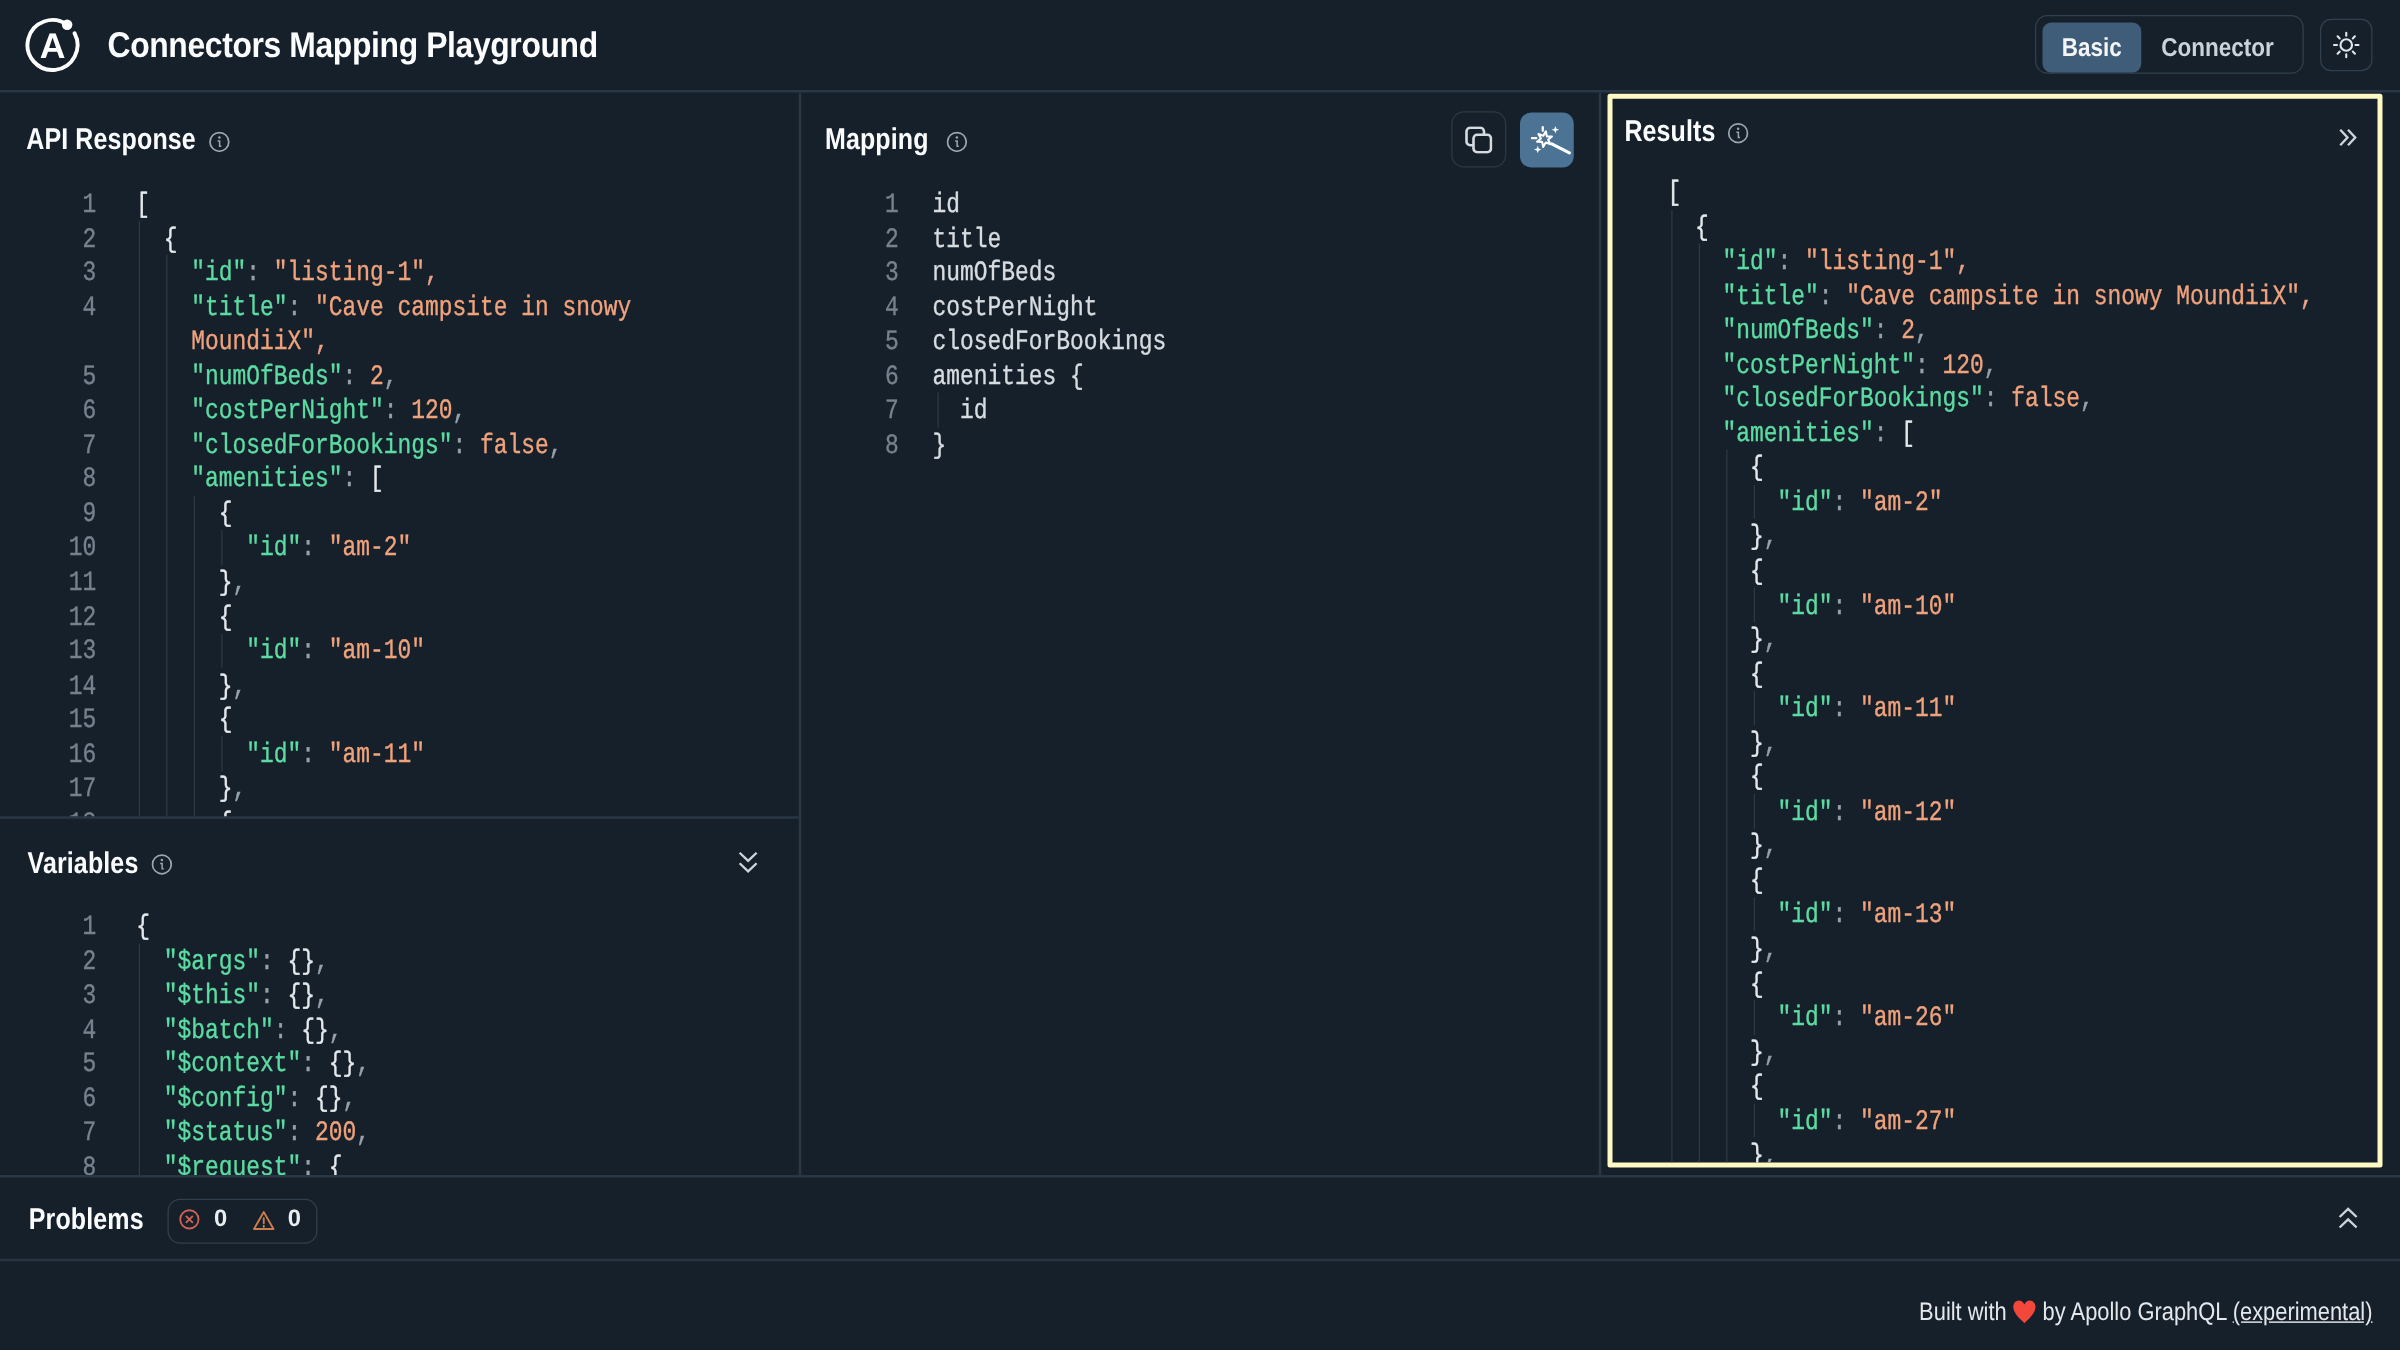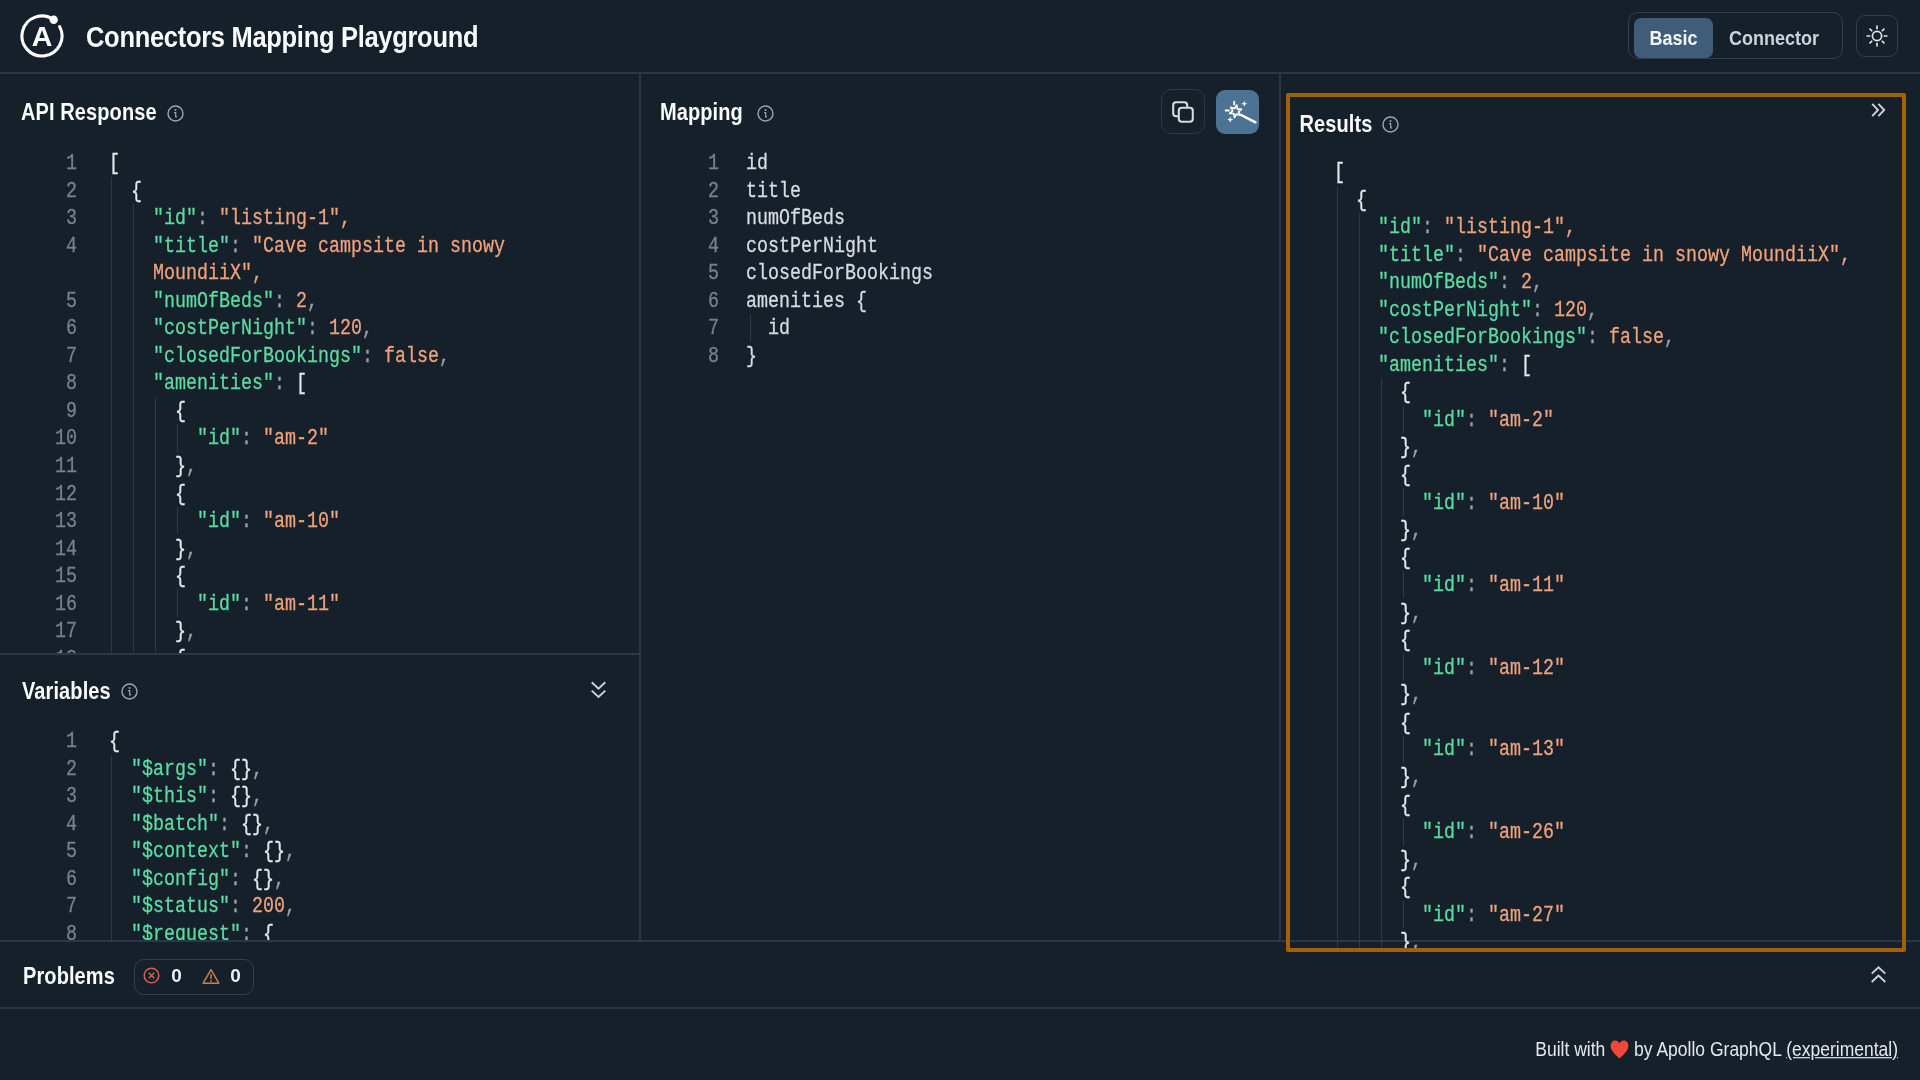--- a/index.html
+++ b/index.html
@@ -113,21 +113,21 @@
 <div class="abs mono m" style="left:105px;top:76.75px">id
 title
 numOfBeds
 costPerNight
 closedForBookings
 amenities {
   id
 }</div>
 <div class="guide" style="left:108.5px;top:240.25px;height:27.5px"></div>
 </div>
-<div class="abs" style="left:1285.5px;top:93px;width:620.5px;height:859px;border:4px solid #a16207;border-radius:2px;box-sizing:border-box;overflow:hidden">
+<div class="abs" style="left:1285.5px;top:75px;width:620.5px;height:859px;border:4px solid #fef9c3;border-radius:2px;box-sizing:border-box;overflow:hidden">
 <div class="ptitle" style="left:10px;top:15.5px">Results</div>
 <svg class="abs" style="left:92.5px;top:19px" width="17" height="17" viewBox="0 0 17 17" fill="none">
 <circle cx="8.5" cy="8.5" r="7.5" stroke="#9aa6b0" stroke-width="1.4"></circle>
 <circle cx="8.5" cy="5" r="1" fill="#9aa6b0"></circle>
 <path d="M7.1 7.7h1.6v4.2h1.3" stroke="#9aa6b0" stroke-width="1.2" fill="none"></path>
 </svg>
 <div class="abs mono" style="left:44.5px;top:62.75px"><span class="b">[</span>
   <span class="b">{</span>
     <span class="k">"id"</span><span class="p">:</span> <span class="s">"listing-1"</span><span class="sc">,</span>
     <span class="k">"title"</span><span class="p">:</span> <span class="s">"Cave campsite in snowy MoundiiX"</span><span class="sc">,</span>

